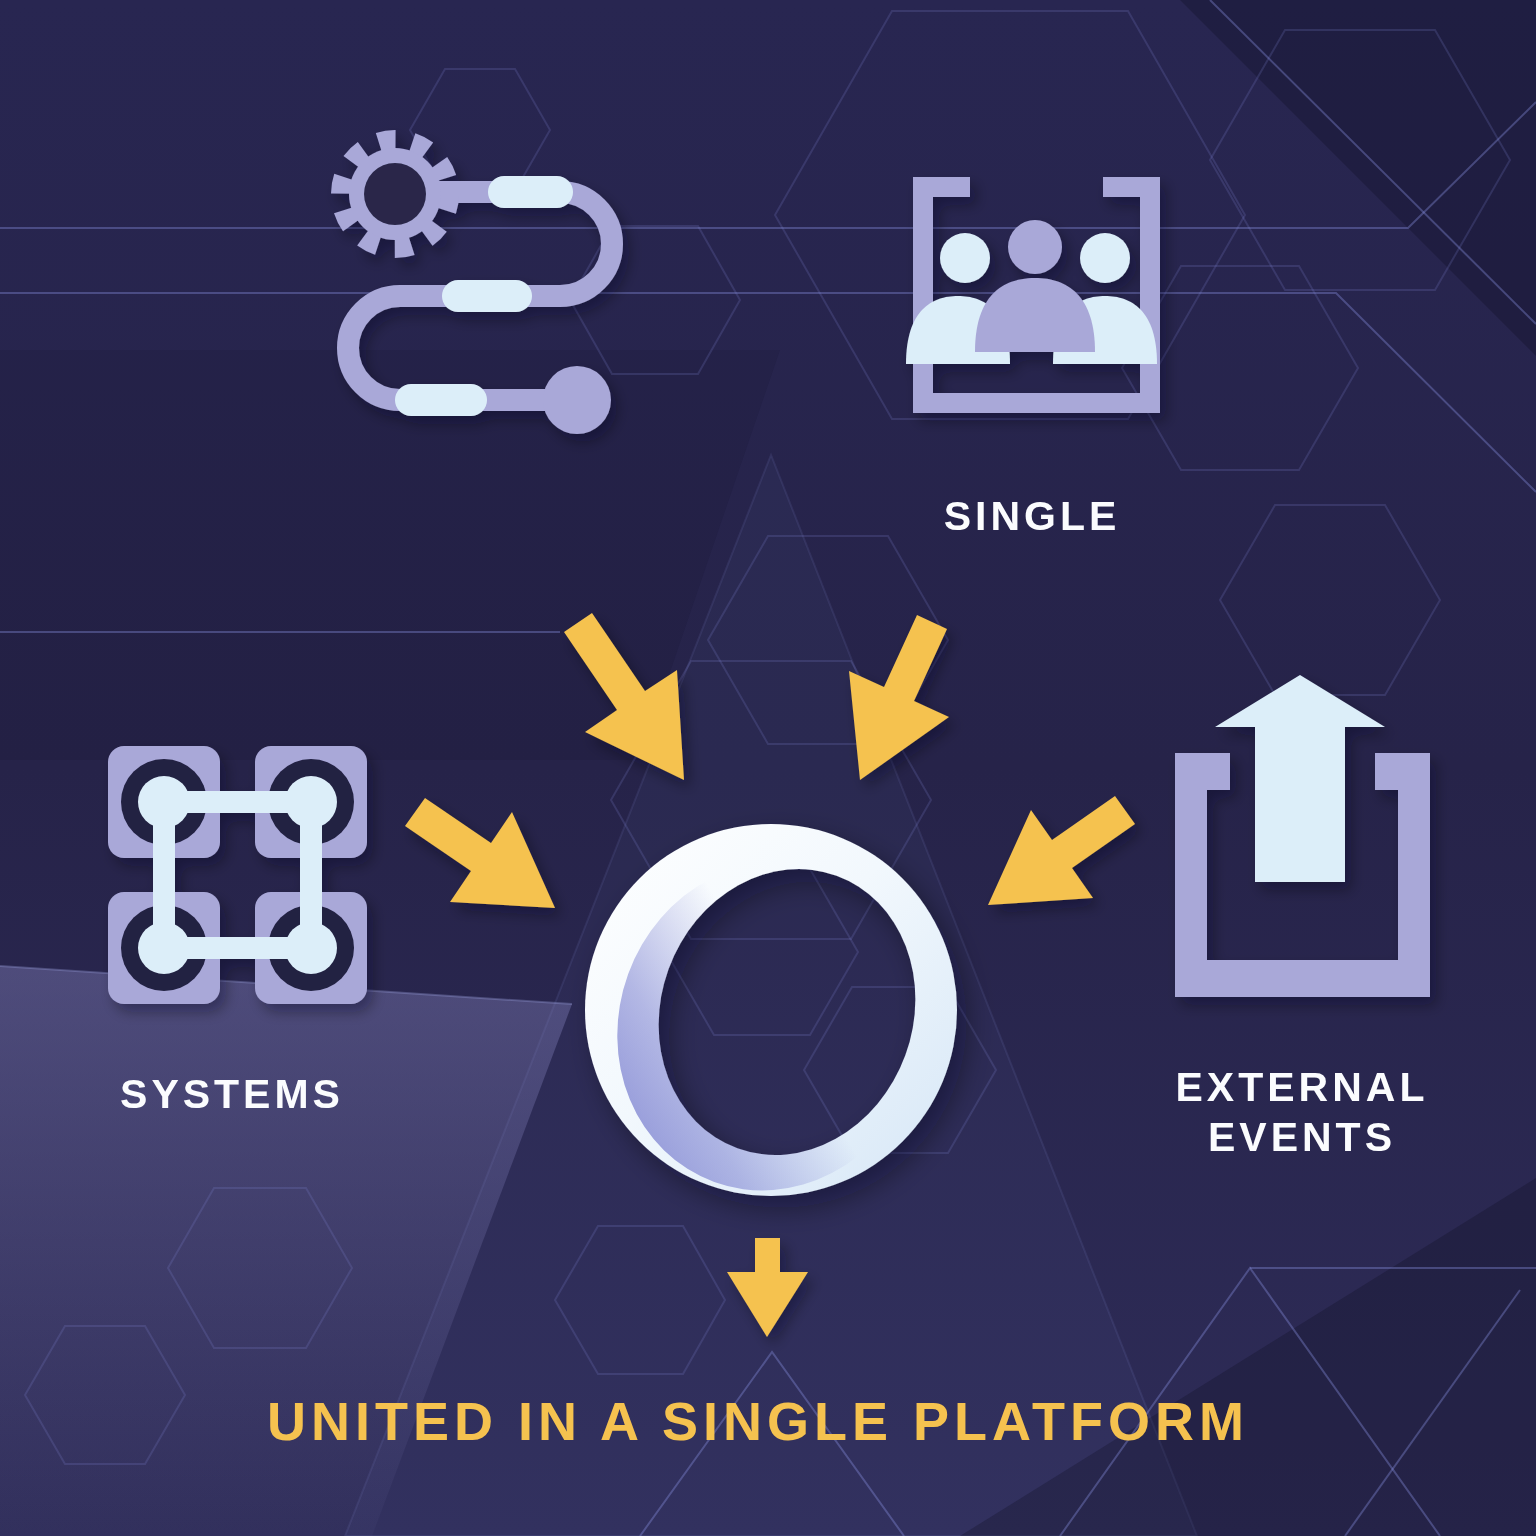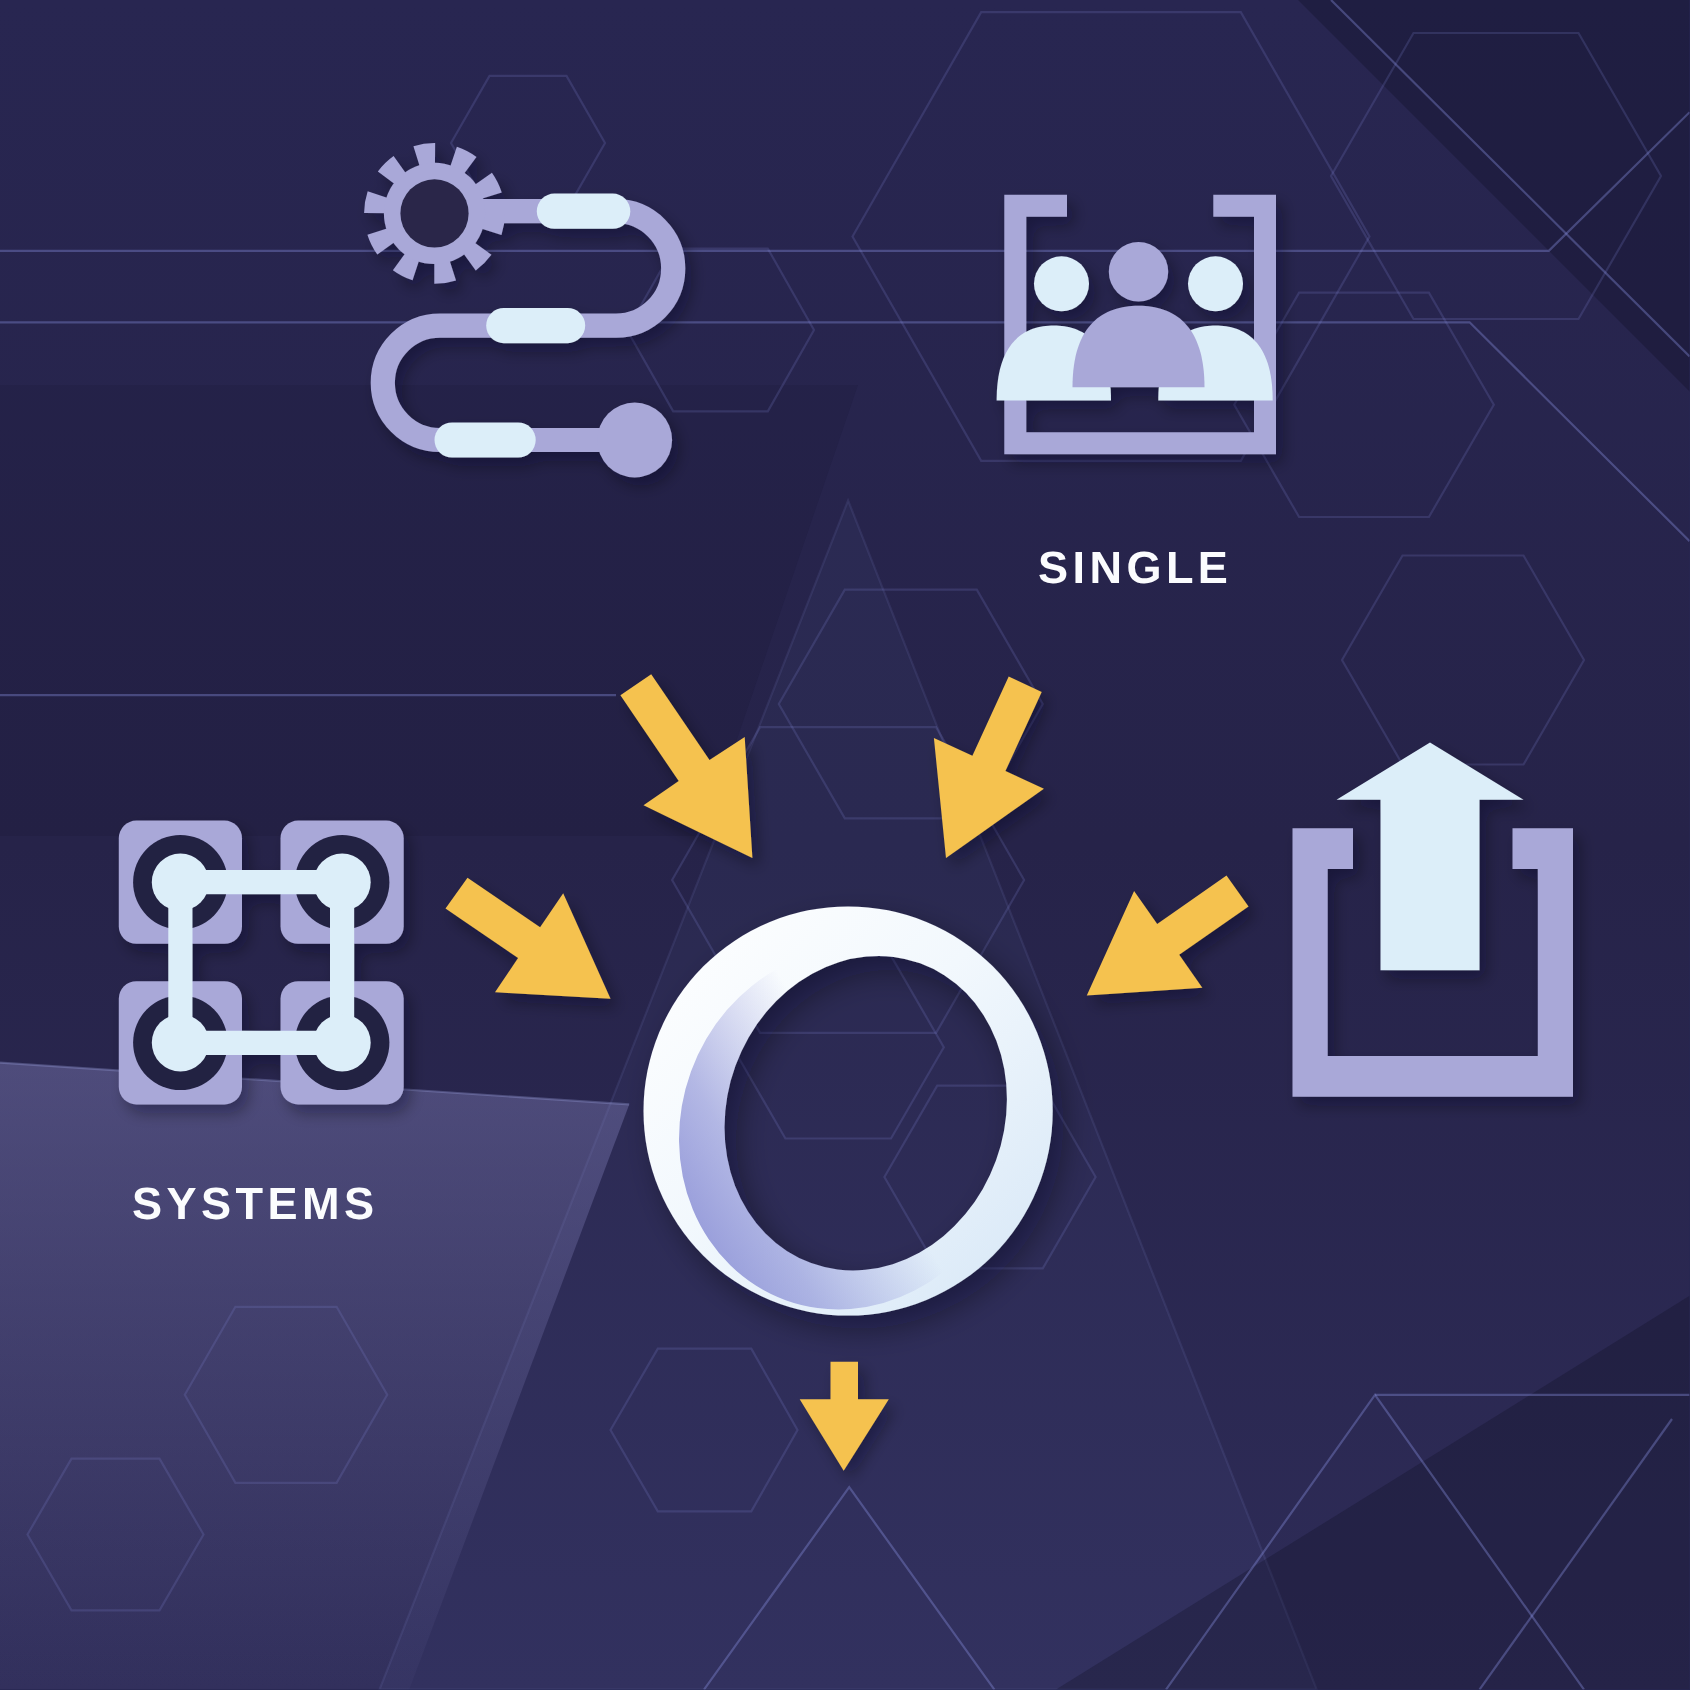--- a/index.html
+++ b/index.html
@@ -154,14 +154,16 @@
     <g filter="url(#ringShadow)">
       <g mask="url(#ringHole)">
         <circle cx="771" cy="1010" r="186" fill="url(#ringG)"></circle>
         <ellipse cx="771" cy="1026" rx="152" ry="166" fill="url(#shadeG)" transform="rotate(20 771 1026)"></ellipse>
       </g>
     </g>
   </svg>
 
   <div class="node-label" style="left:1032px;top:494px">SINGLE</div>
   <div class="node-label" style="left:232px;top:1072px">SYSTEMS</div>
+  <div class="node-label wrap" style="left:1302px;top:1062px">EXTERNAL EVENTS</div>
+  <div class="caption" style="left:758px;top:1390px">UNITED IN A SINGLE PLATFORM</div>
 
 </div>
 
 </body></html>

